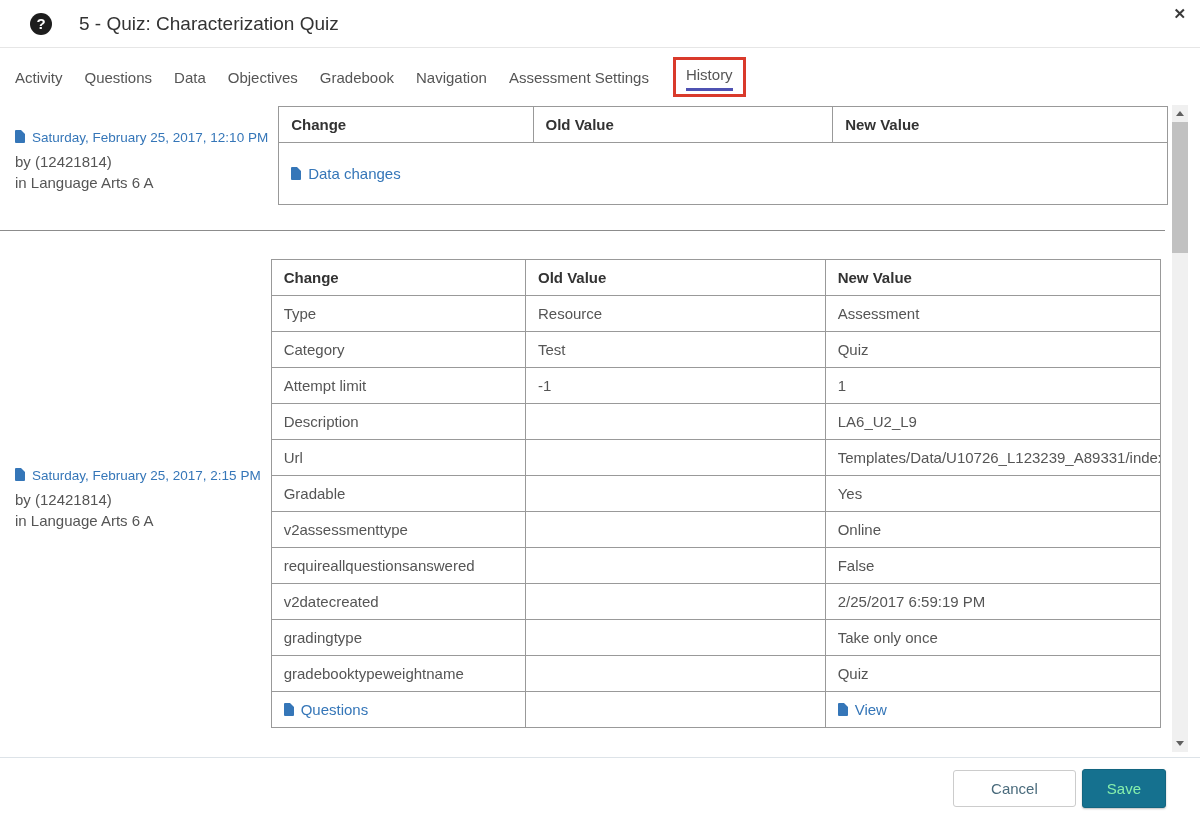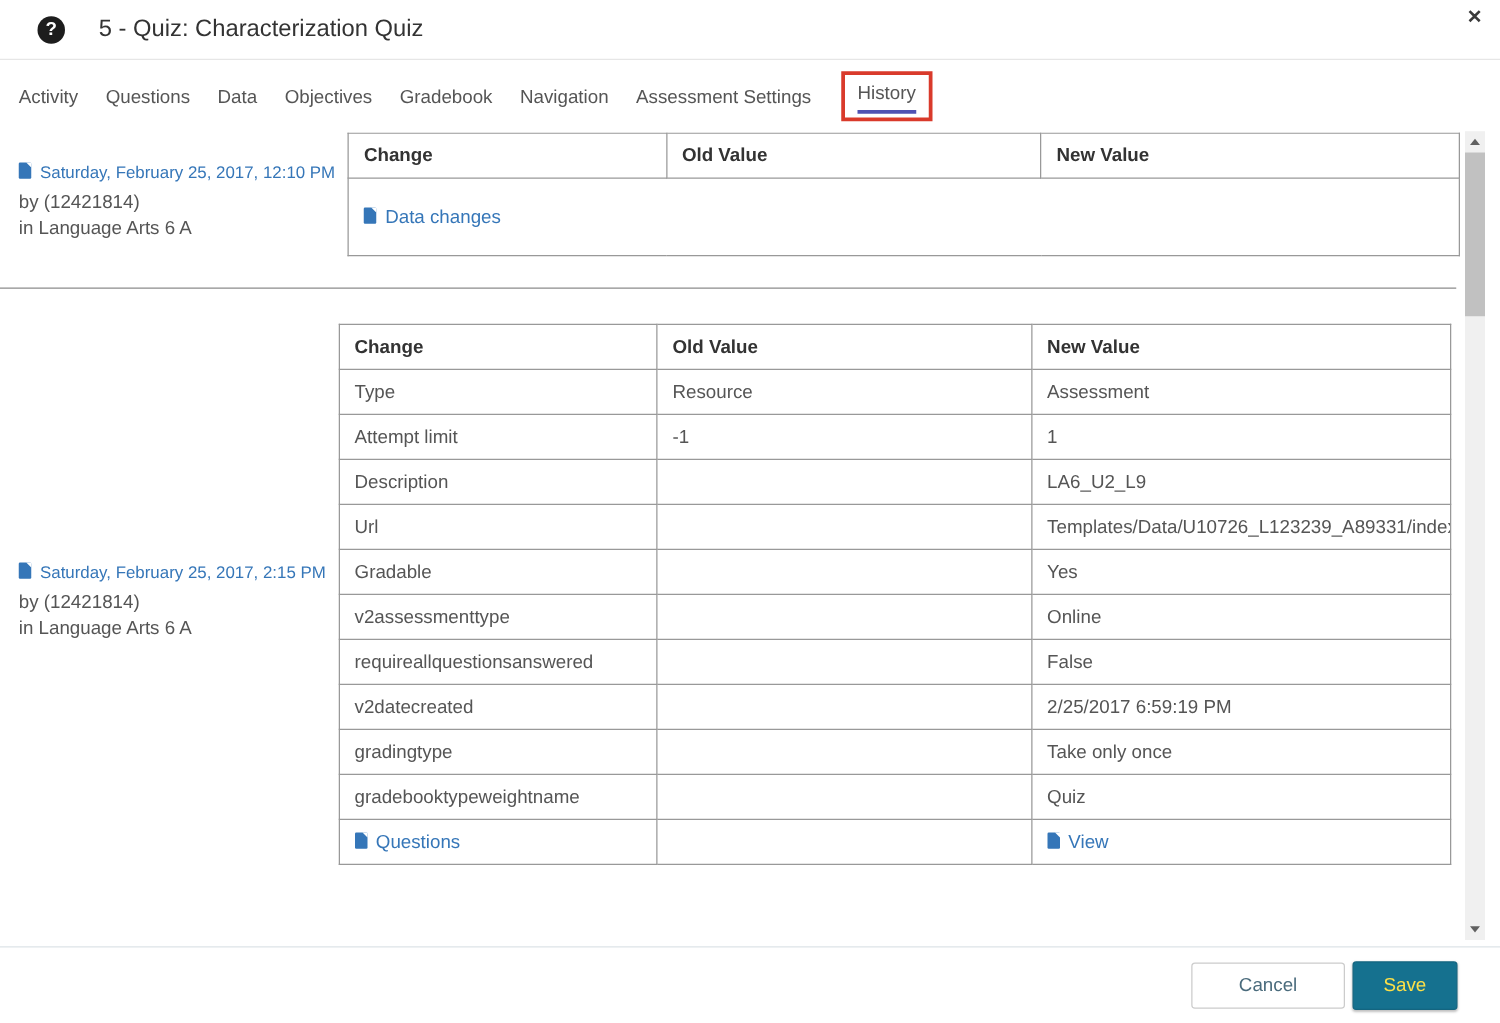--- a/index.html
+++ b/index.html
@@ -39,21 +39,21 @@
   .sb-btn{position:absolute;left:0;width:16px;height:17px;cursor:pointer;}
   .sb-btn.sb-top{top:0;}
   .sb-btn.sb-bottom{bottom:0;}
   .tri-up{width:0;height:0;border-left:4px solid transparent;border-right:4px solid transparent;border-bottom:5px solid #606060;margin:6px auto 0;}
   .tri-down{width:0;height:0;border-left:4px solid transparent;border-right:4px solid transparent;border-top:5px solid #606060;margin:6px auto 0;}
   .sb-thumb{position:absolute;top:17px;left:0;width:16px;height:131px;background:#c1c1c1;cursor:grab;}
   
   .ftr{position:absolute;left:0;right:0;bottom:0;height:61px;background:#fff;border-top:1px solid #dde3e8;display:flex;justify-content:flex-end;align-items:center;padding-right:34px;box-sizing:border-box;}
   .btn{font-family:"Liberation Sans", sans-serif;font-size:15px;border-radius:3px;cursor:pointer;}
   .btn.cancel{background:#fff;border:1px solid #ccc;color:#4a6b7c;padding:9px 37px;margin-right:6px;}
-  .btn.save{background:#15718f;border:1px solid #136580;color:#fde047;padding:10px 24px;box-shadow:0 1px 2px rgba(0,0,0,.25);}
+  .btn.save{background:#15718f;border:1px solid #136580;color:#86efac;padding:10px 24px;box-shadow:0 1px 2px rgba(0,0,0,.25);}
 </style>
 </head>
 <body>
 
 <header class="hdr">
   <span class="help">?</span>
   <h1 class="title">5 - Quiz: Characterization Quiz</h1>
   <span class="close">✕</span>
 </header>
 
@@ -109,20 +109,25 @@
               <th>Change</th>
               <th>Old Value</th>
               <th>New Value</th>
             </tr>
           </thead>
           <tbody>
             <tr>
               <td>Type</td>
               <td>Resource</td>
               <td>Assessment</td>
+            </tr>
+            <tr>
+              <td>Category</td>
+              <td>Test</td>
+              <td>Quiz</td>
             </tr>
             <tr>
               <td>Attempt limit</td>
               <td>-1</td>
               <td>1</td>
             </tr>
             <tr>
               <td>Description</td>
               <td></td>
               <td>LA6_U2_L9</td>

